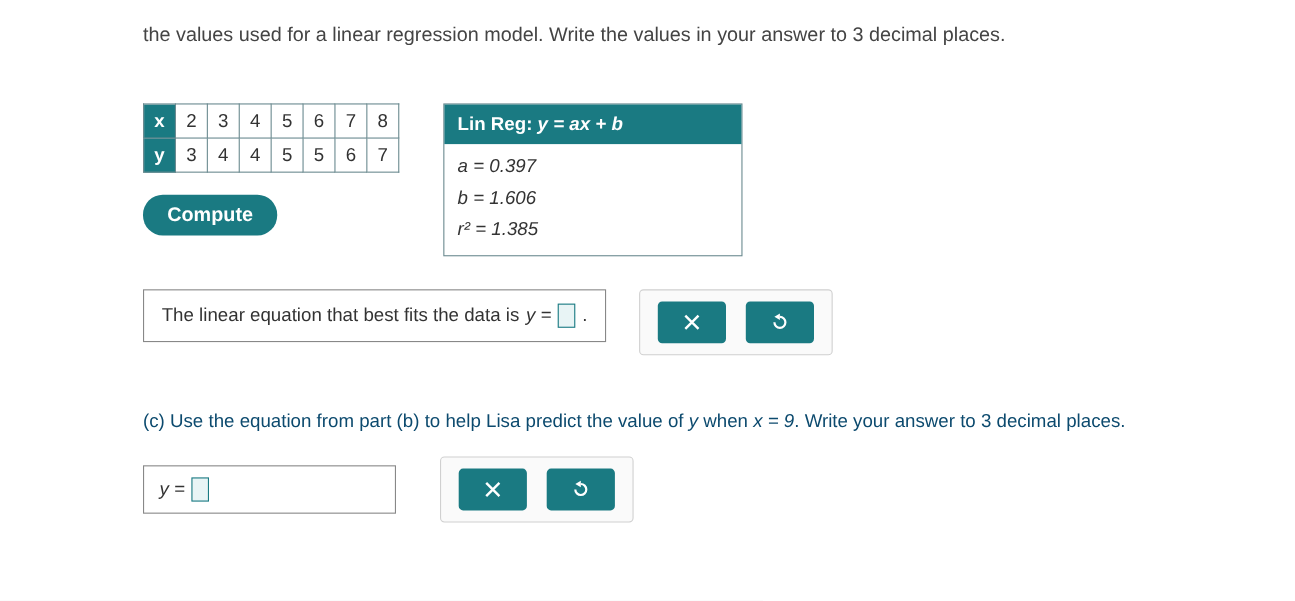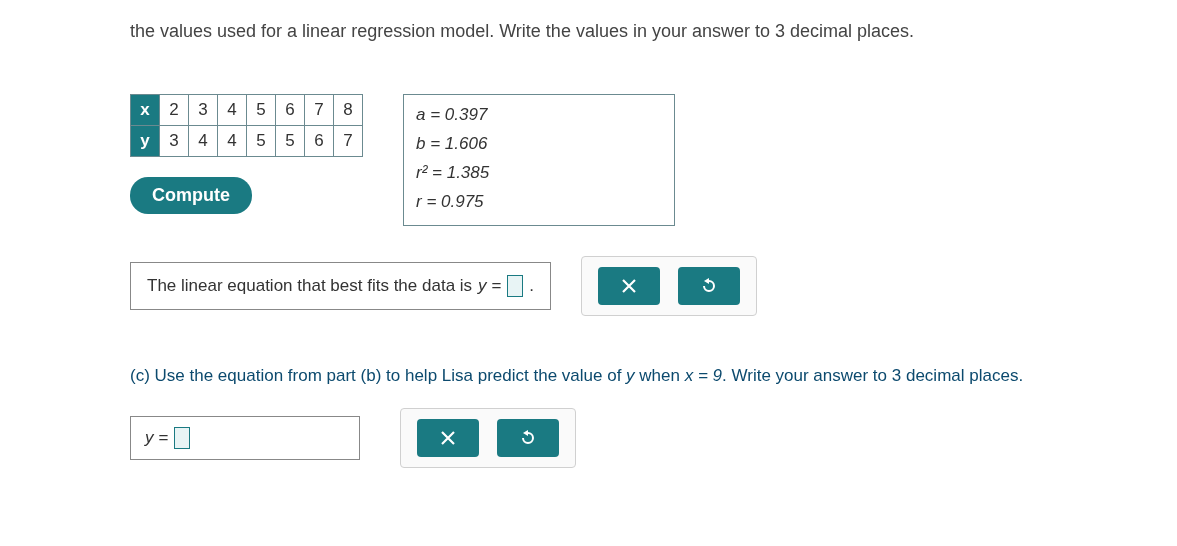--- a/index.html
+++ b/index.html
@@ -8,21 +8,21 @@
 .row1{display:flex;gap:40px;align-items:flex-start;margin-bottom:30px}
 .data-group{display:flex;flex-direction:column;gap:20px}
 table.dt{border-collapse:collapse}
 table.dt td,table.dt th{border:1px solid #6b8a90;width:26px;height:28px;text-align:center;font-size:17px;font-weight:normal;background:#fff}
 table.dt th{background:#1a7a82;color:#fff;font-weight:bold}
 .compute{display:inline-block;background:#1a7a82;color:#ffffff;border:none;border-radius:18px;padding:8px 22px;font-size:18px;font-weight:bold;cursor:pointer;width:fit-content}
 .linreg{border:1px solid #6b8a90;width:270px}
 .linreg-h{background:#1a7a82;color:#fff;font-weight:bold;padding:8px 12px;font-size:17px;font-style:italic}
 .linreg-h .upright{font-style:normal}
 .linreg-b{padding:6px 12px 8px;font-size:17px;line-height:1.7;font-style:italic}
-.ans-row{display:flex;align-items:center;gap:30px;margin-bottom:50px}
+.ans-row{display:flex;align-items:flex-start;gap:30px;margin-bottom:50px}
 .ans-box{border:1px solid #888;padding:12px 16px;font-size:17px;display:flex;align-items:center;gap:6px}
 .ans-box .eq{font-style:italic}
 .inputslot{display:inline-block;width:14px;height:20px;border:1px solid #1a7a82;background:#e8f4f5;vertical-align:middle}
 .btn-group{display:flex;gap:18px;border:1px solid #d0d0d0;border-radius:4px;padding:10px 16px;background:#fafafa}
 .sqbtn{width:62px;height:38px;background:#1a7a82;color:#fff;border:none;border-radius:4px;font-size:18px;cursor:pointer;display:flex;align-items:center;justify-content:center}
 .part-c{font-size:17px;color:#0c4a6e;margin-bottom:22px}
 .part-c .it{font-style:italic}
 .row-c{display:flex;align-items:center;gap:40px}
 .ybox{border:1px solid #888;padding:10px 14px;width:200px;font-size:17px;font-style:italic;display:flex;align-items:center;gap:6px}
 svg{display:block}
@@ -56,25 +56,28 @@
         <td>5</td>
         <td>6</td>
         <td>7</td>
       </tr>
     </tbody>
         </table>
     <button class="compute">Compute</button>
   </div>
 
   <div class="linreg">
+    <div class="linreg-h">
+      <span class="upright">Lin Reg:</span>
+      <span>y = ax + b</span>
+    </div>
     <div class="linreg-b">
       <div>a =  0.397</div>
       <div>b =  1.606</div>
       <div>r² =  1.385</div>
-      <div>r =  0.975</div>
     </div>
   </div>
 </div>
 
 <div class="ans-row">
   <div class="ans-box">
     <span>The linear equation that best fits the data is </span>
     <span class="eq">y = </span>
     <span class="inputslot"></span>
     <span>.</span>

